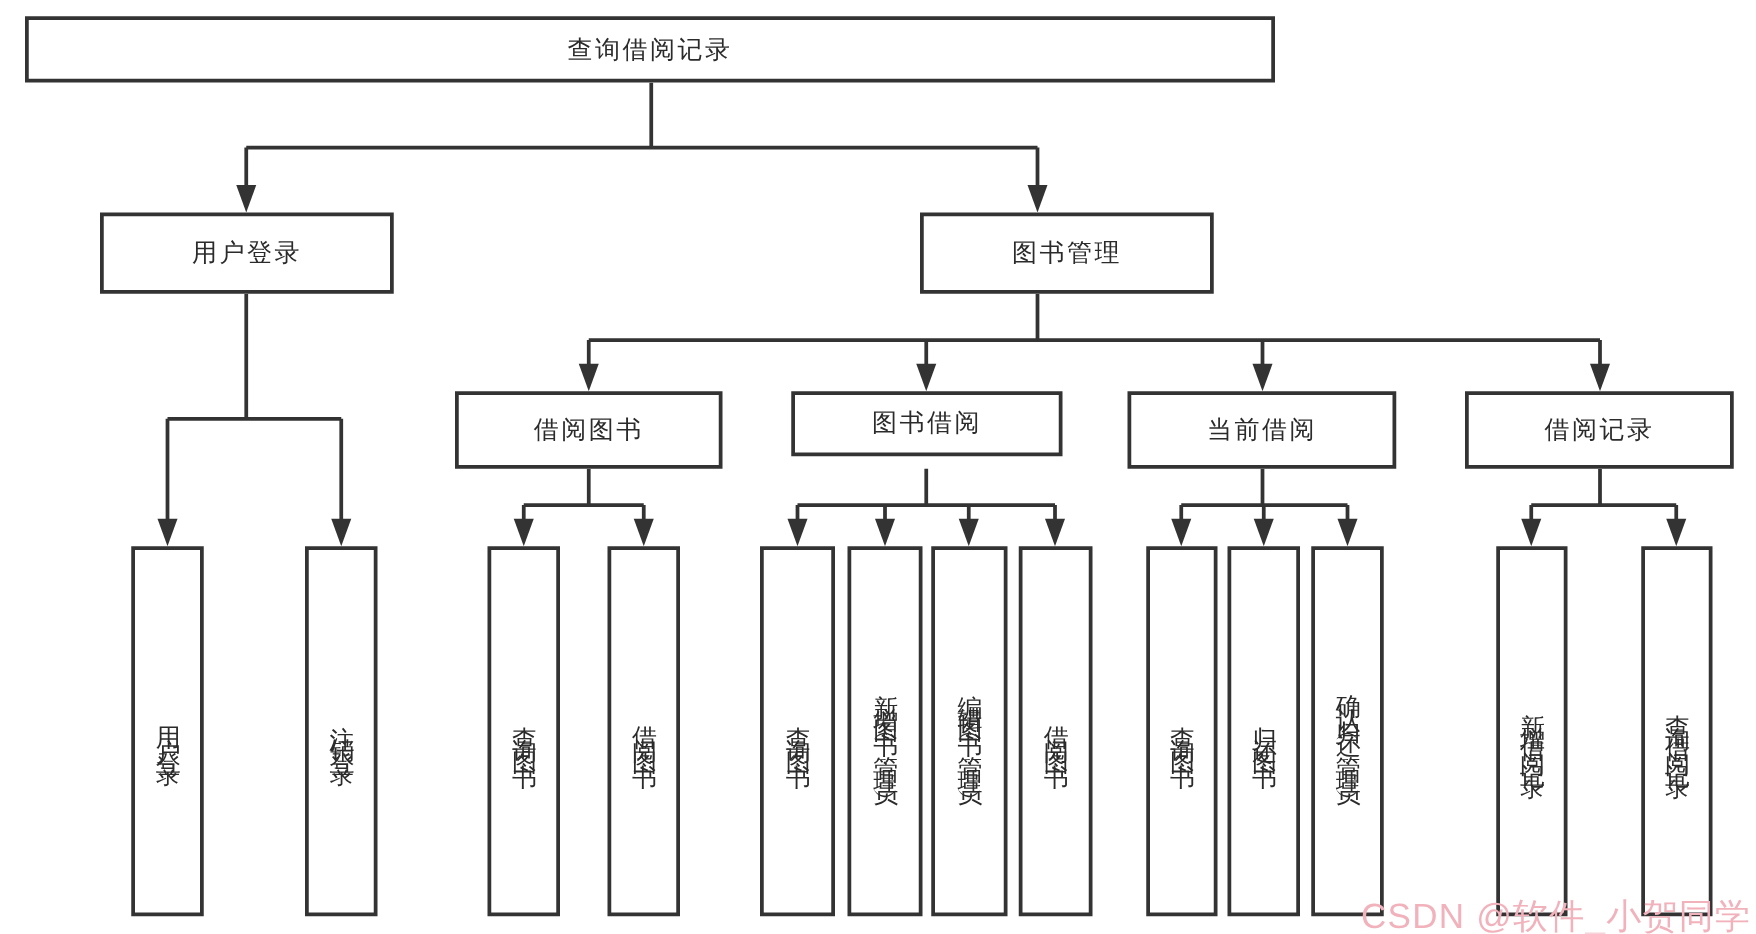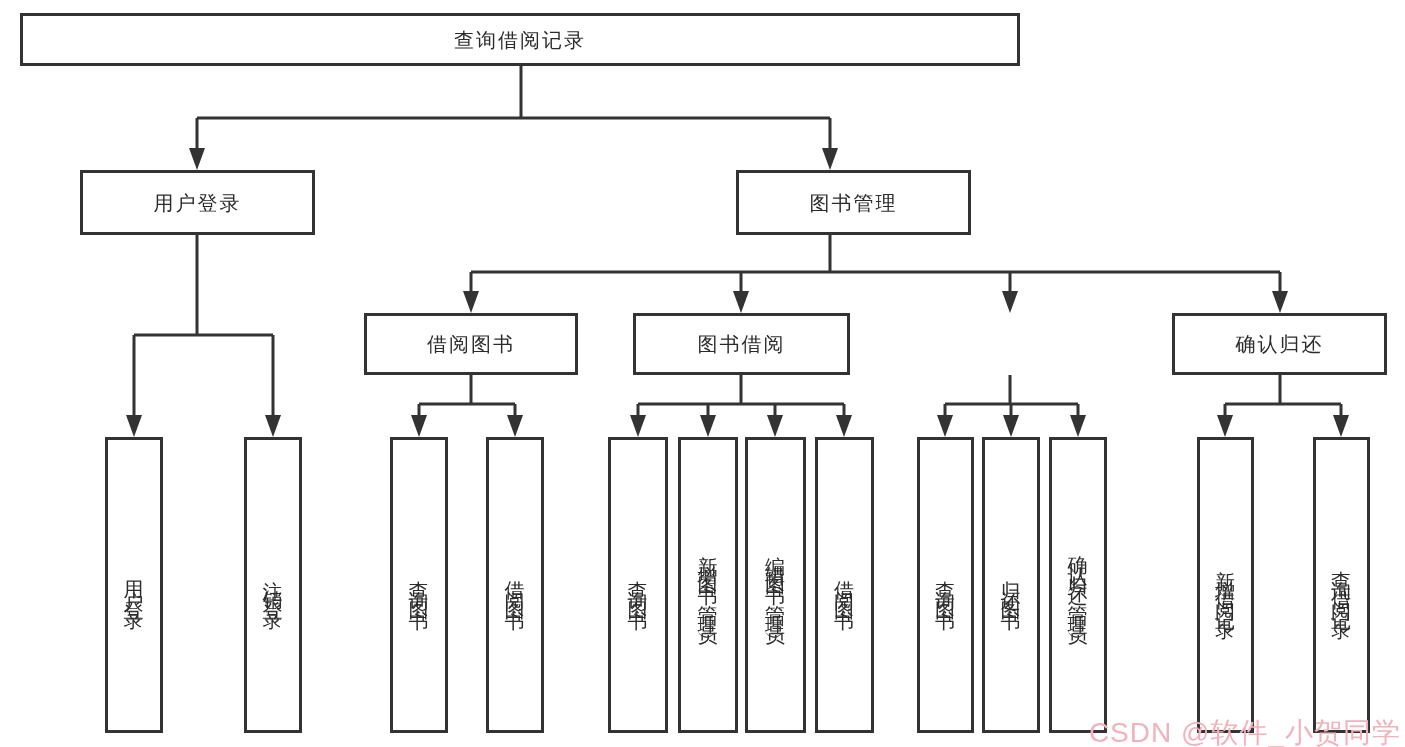--- a/index.html
+++ b/index.html
@@ -89,22 +89,23 @@
       <polygon points="1333,415 1349,415 1341,437"></polygon>
     </g>
   </svg>
 
   <div class="box h" style="left:20px; top:13px; width:1000px; height:53px;">查询借阅记录</div>
 
   <div class="box h" style="left:80px; top:170px; width:235px; height:65px;">用户登录</div>
   <div class="box h" style="left:736px; top:170px; width:235px; height:65px;">图书管理</div>
 
   <div class="box h" style="left:364px; top:313px; width:214px; height:62px;">借阅图书</div>
-  <div class="box h" style="left:633px; top:313px; width:217px; height:62px;">图书借阅</div>
-  <div class="box h" style="left:1172px; top:313px; width:215px; height:62px;">确认归还</div>
+  <div class="box h" style="left:633px; top:313px; width:217px; height:52px;">图书借阅</div>
+  <div class="box h" style="left:902px; top:313px; width:215px; height:62px;">当前借阅</div>
+  <div class="box h" style="left:1172px; top:313px; width:215px; height:62px;">借阅记录</div>
 
   <div class="box v" style="left:105px; top:437px; width:58px; height:296px;">用户登录</div>
   <div class="box v" style="left:244px; top:437px; width:58px; height:296px;">注销登录</div>
 
   <div class="box v" style="left:390px; top:437px; width:58px; height:296px;">查询图书</div>
   <div class="box v" style="left:486px; top:437px; width:58px; height:296px;">借阅图书</div>
 
   <div class="box v" style="left:608px; top:437px; width:60px; height:296px;">查询图书</div>
   <div class="box v" style="left:678px; top:437px; width:60px; height:296px;">新增图书（管理员）</div>
   <div class="box v" style="left:745px; top:437px; width:61px; height:296px;">编辑图书（管理员）</div>

